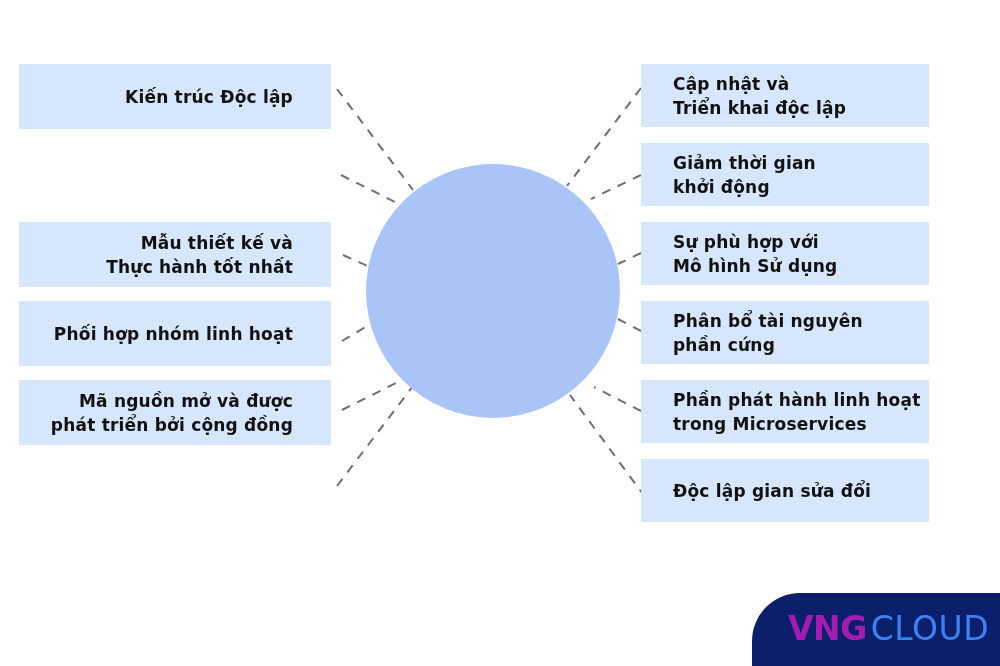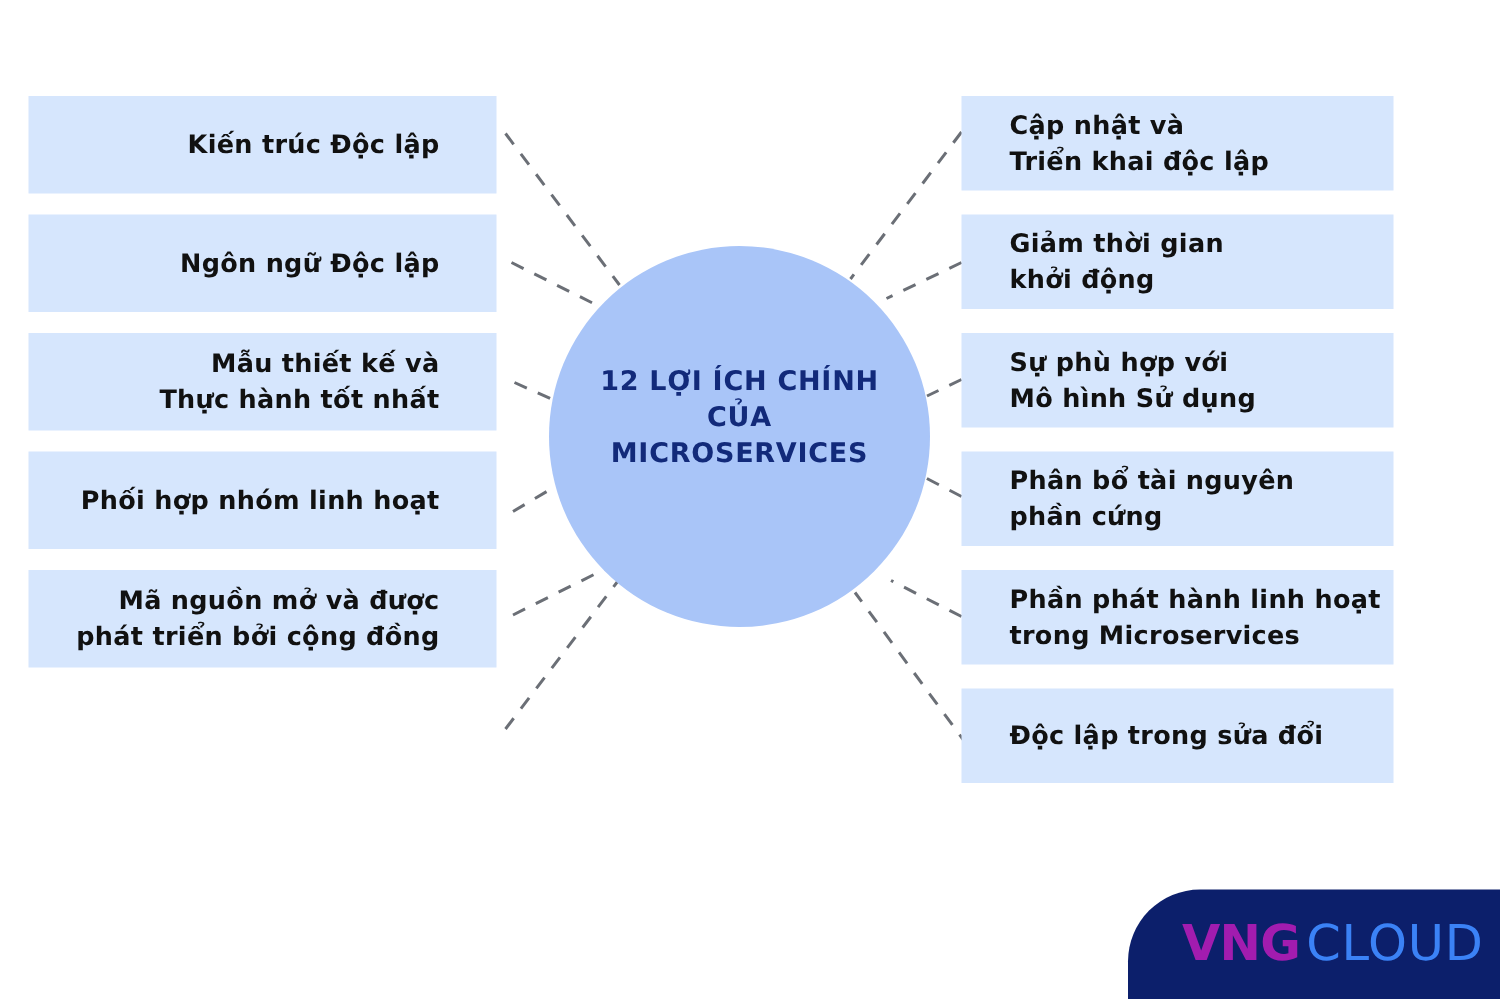--- a/index.html
+++ b/index.html
@@ -76,42 +76,38 @@
       <line x1="641" y1="88" x2="567" y2="186"></line>
       <line x1="641" y1="175" x2="591" y2="199"></line>
       <line x1="641" y1="253" x2="618" y2="264"></line>
       <line x1="641" y1="331" x2="616" y2="318"></line>
       <line x1="641" y1="411" x2="594" y2="387"></line>
       <line x1="645" y1="497" x2="570" y2="395"></line>
     </g>
   </svg>
 
   <div class="box left" style="top:64px"><span>Kiến trúc Độc lập</span></div>
-  <div class="box left" style="top:143px"><span>Ngôn ngữ Độc lập</span></div>
   <div class="box left" style="top:222px"><span>Mẫu thiết kế và
 Thực hành tốt nhất</span></div>
   <div class="box left" style="top:380px"><span>Mã nguồn mở và được
 phát triển bởi cộng đồng</span></div>
   <div class="box left" style="top:301px"><span>Phối hợp nhóm linh hoạt</span></div>
 
   <div class="box right" style="top:64px"><span>Cập nhật và
 Triển khai độc lập</span></div>
   <div class="box right" style="top:143px"><span>Giảm thời gian
 khởi động</span></div>
   <div class="box right" style="top:222px"><span>Sự phù hợp với
 Mô hình Sử dụng</span></div>
   <div class="box right" style="top:301px"><span>Phân bổ tài nguyên
 phần cứng</span></div>
   <div class="box right" style="top:380px"><span>Phần phát hành linh hoạt
 trong Microservices</span></div>
-  <div class="box right" style="top:459px"><span>Độc lập trong sửa đổi</span></div>
+  <div class="box right" style="top:459px"><span>Độc lập gian sửa đổi</span></div>
 
   <div class="circle"></div>
-  <div class="circle-title">12 LỢI ÍCH CHÍNH
-CỦA
-MICROSERVICES</div>
 
   <div class="logo-panel"></div>
   <div class="logo">
     <span class="brand">VNG</span><span class="product">CLOUD</span>
   </div>
 
 </div>
 
 </body></html>

